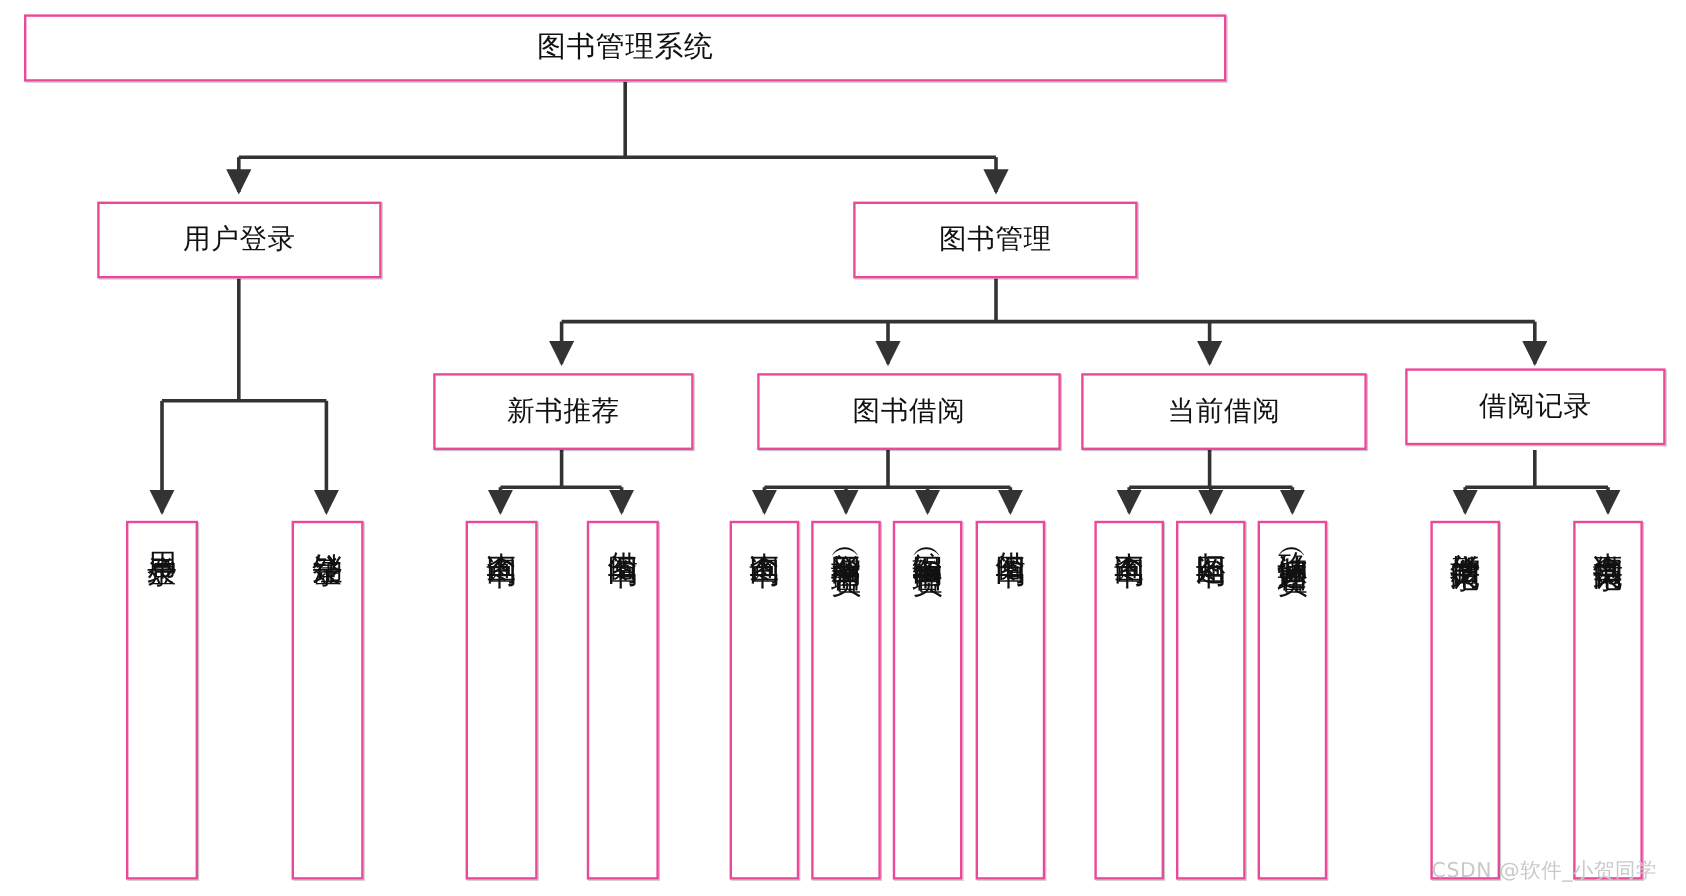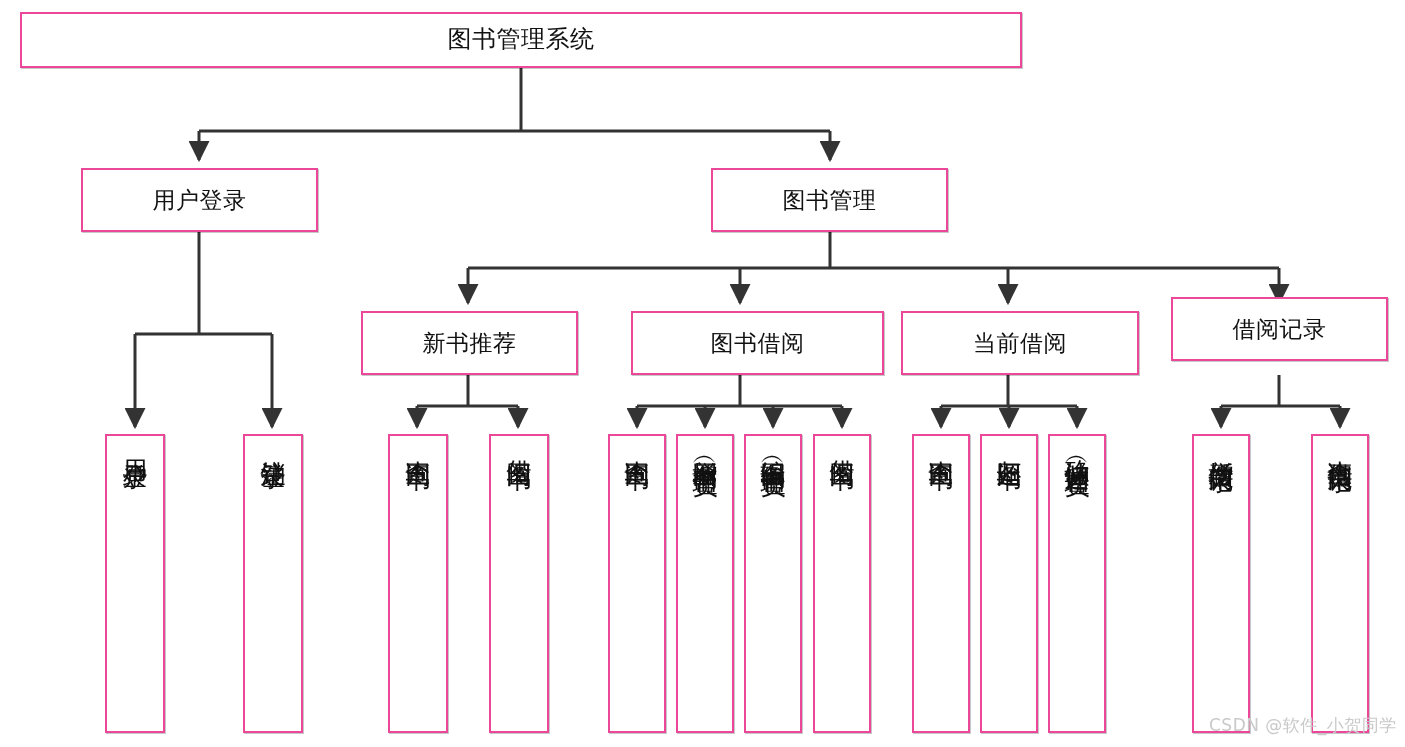--- a/index.html
+++ b/index.html
@@ -140,21 +140,21 @@
 
   <div class="node h" style="left:711px; top:168px; width:237px; height:64px;">
     <span class="lbl">图书管理</span>
   </div>
   <div class="node h" style="left:631px; top:311px; width:253px; height:64px;">
     <span class="lbl">图书借阅</span>
   </div>
   <div class="node h" style="left:901px; top:311px; width:238px; height:64px;">
     <span class="lbl">当前借阅</span>
   </div>
-  <div class="node h" style="left:1171px; top:297px; width:217px; height:64px;">
+  <div class="node h" style="left:1171px; top:307px; width:217px; height:64px;">
     <span class="lbl">借阅记录</span>
   </div>
 
   <div class="node v" style="left:105px; top:434px; width:60px; height:299px;">
     <span class="lbl">用户登录</span>
   </div>
   <div class="node v" style="left:243px; top:434px; width:60px; height:299px;">
     <span class="lbl">注销登录</span>
   </div>
 
@@ -188,15 +188,15 @@
     <span class="lbl">确认归还（管理员）</span>
   </div>
 
   <div class="node v" style="left:1192px; top:434px; width:58px; height:299px;">
     <span class="lbl">新增借阅记录</span>
   </div>
   <div class="node v" style="left:1311px; top:434px; width:58px; height:299px;">
     <span class="lbl">查询借阅记录</span>
   </div>
 
-  <div class="watermark" style="left:1193px; top:714px;padding-left:16px;">CSDN @软件_小贺同学</div>
+  <div class="watermark" style="left:1193px; top:714px;">CSDN @软件_小贺同学</div>
 
 </div>
 
 </body></html>

